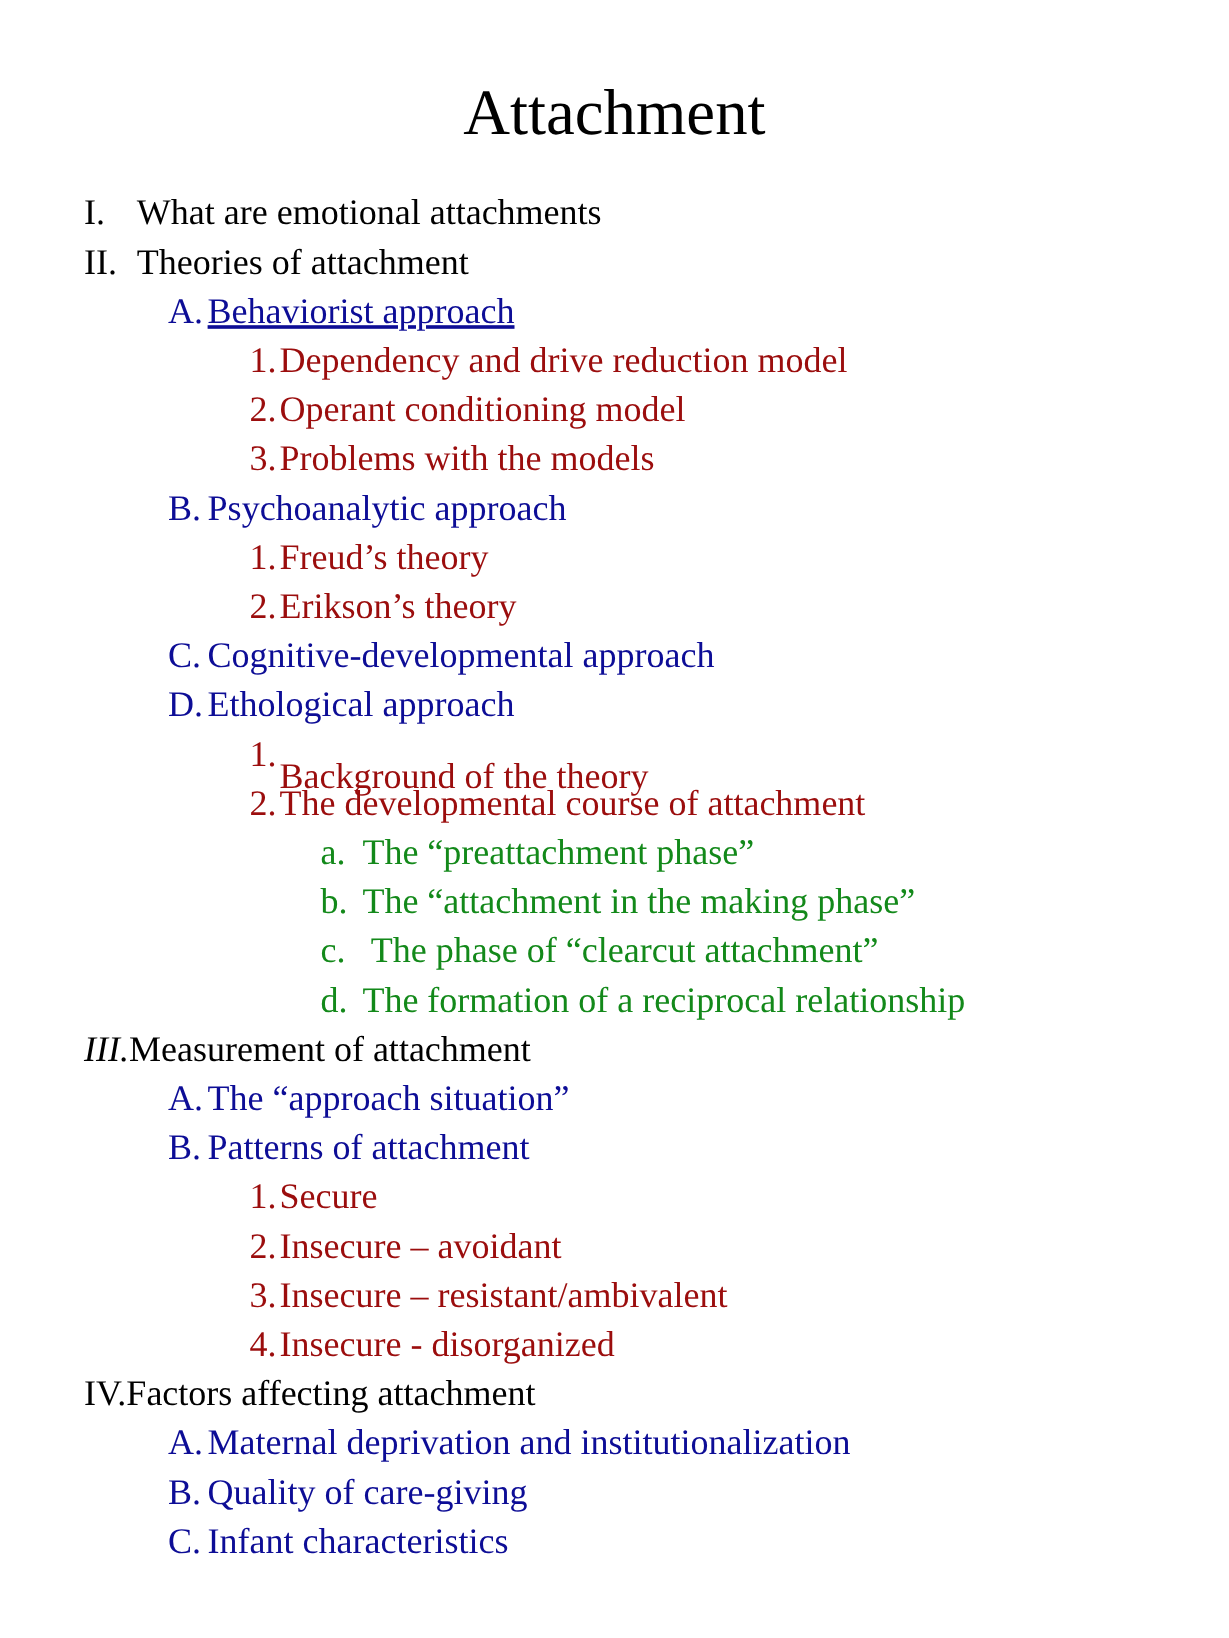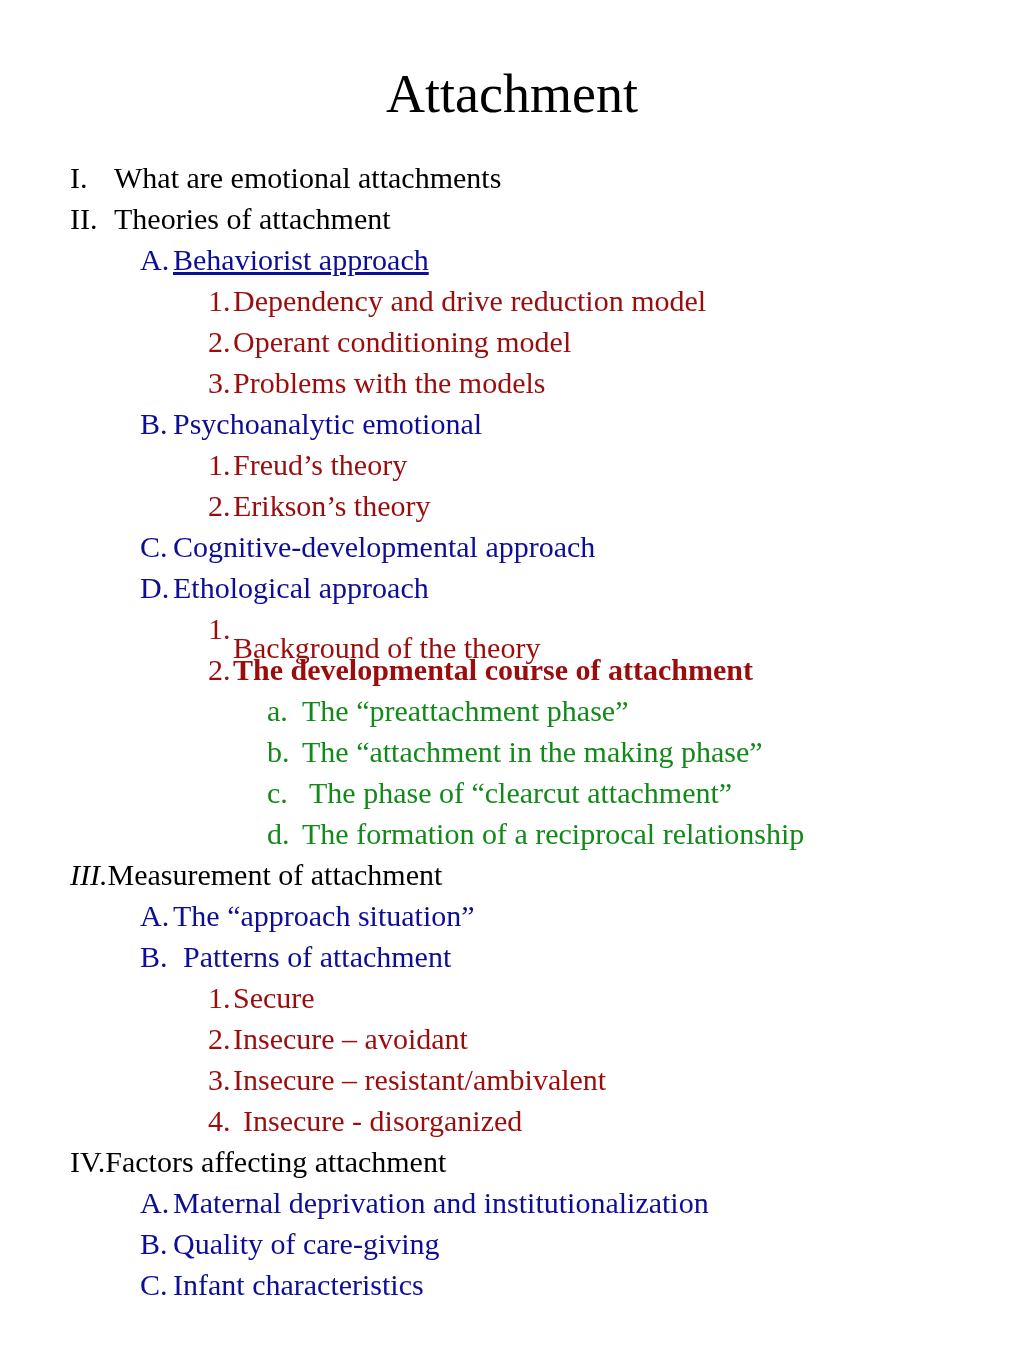--- a/index.html
+++ b/index.html
@@ -41,21 +41,21 @@
     <div class="row l2" style="top: 164px;">
       <span class="lbl" style="left: 208px;">2.</span>
       <span class="txt" style="left: 233px;">Operant conditioning model</span>
     </div>
     <div class="row l2" style="top: 205px;">
       <span class="lbl" style="left: 208px;">3.</span>
       <span class="txt" style="left: 233px;">Problems with the models</span>
     </div>
     <div class="row l1" style="top: 246px;">
       <span class="lbl" style="left: 140px;">B.</span>
-      <span class="txt" style="left: 173px;">Psychoanalytic emotional</span>
+      <span class="txt" style="left: 173px;">Psychoanalytic approach</span>
     </div>
     <div class="row l2" style="top: 287px;">
       <span class="lbl" style="left: 208px;">1.</span>
       <span class="txt" style="left: 233px;">Freud’s theory</span>
     </div>
     <div class="row l2" style="top: 328px;">
       <span class="lbl" style="left: 208px;">2.</span>
       <span class="txt" style="left: 233px;">Erikson’s theory</span>
     </div>
     <div class="row l1" style="top: 369px;">
@@ -65,21 +65,21 @@
     <div class="row l1" style="top: 410px;">
       <span class="lbl" style="left: 140px;">D.</span>
       <span class="txt" style="left: 173px;">Ethological approach</span>
     </div>
     <div class="row l2" style="top: 451px;">
       <span class="lbl" style="left: 208px;">1.</span>
       <span class="txt" style="left: 233px; margin-top: 19px;">Background of the theory</span>
     </div>
     <div class="row l2" style="top: 492px;">
       <span class="lbl" style="left: 208px;">2.</span>
-      <span class="txt" style="left: 233px; font-weight: bold;">The developmental course of attachment</span>
+      <span class="txt" style="left: 233px;">The developmental course of attachment</span>
     </div>
     <div class="row l3" style="top: 533px;">
       <span class="lbl" style="left: 267px;">a.</span>
       <span class="txt" style="left: 302px;">The “preattachment phase”</span>
     </div>
     <div class="row l3" style="top: 574px;">
       <span class="lbl" style="left: 267px;">b.</span>
       <span class="txt" style="left: 302px;">The “attachment in the making phase”</span>
     </div>
     <div class="row l3" style="top: 615px;">
@@ -90,37 +90,37 @@
       <span class="lbl" style="left: 267px;">d.</span>
       <span class="txt" style="left: 302px;">The formation of a reciprocal relationship</span>
     </div>
     <div class="row l0" style="top: 697px; left: 70px;"><span class="lbl" style="position: static; font-style: italic;">III.</span><span class="txt" style="position: static;">Measurement of attachment</span></div>
     <div class="row l1" style="top: 738px;">
       <span class="lbl" style="left: 140px;">A.</span>
       <span class="txt" style="left: 173px;">The “approach situation”</span>
     </div>
     <div class="row l1" style="top: 779px;">
       <span class="lbl" style="left: 140px;">B.</span>
-      <span class="txt" style="left: 183px;">Patterns of attachment</span>
+      <span class="txt" style="left: 173px;">Patterns of attachment</span>
     </div>
     <div class="row l2" style="top: 820px;">
       <span class="lbl" style="left: 208px;">1.</span>
       <span class="txt" style="left: 233px;">Secure</span>
     </div>
     <div class="row l2" style="top: 861px;">
       <span class="lbl" style="left: 208px;">2.</span>
       <span class="txt" style="left: 233px;">Insecure – avoidant</span>
     </div>
     <div class="row l2" style="top: 902px;">
       <span class="lbl" style="left: 208px;">3.</span>
       <span class="txt" style="left: 233px;">Insecure – resistant/ambivalent</span>
     </div>
     <div class="row l2" style="top: 943px;">
       <span class="lbl" style="left: 208px;">4.</span>
-      <span class="txt" style="left: 243px; text-align: right;">Insecure - disorganized</span>
+      <span class="txt" style="left: 233px; text-align: right;">Insecure - disorganized</span>
     </div>
     <div class="row l0" style="top: 984px; left: 70px;"><span class="lbl" style="position: static;">IV.</span><span class="txt" style="position: static;">Factors affecting attachment</span></div>
     <div class="row l1" style="top: 1025px;">
       <span class="lbl" style="left: 140px;">A.</span>
       <span class="txt" style="left: 173px;">Maternal deprivation and institutionalization</span>
     </div>
     <div class="row l1" style="top: 1066px;">
       <span class="lbl" style="left: 140px;">B.</span>
       <span class="txt" style="left: 173px;">Quality of care-giving</span>
     </div>

